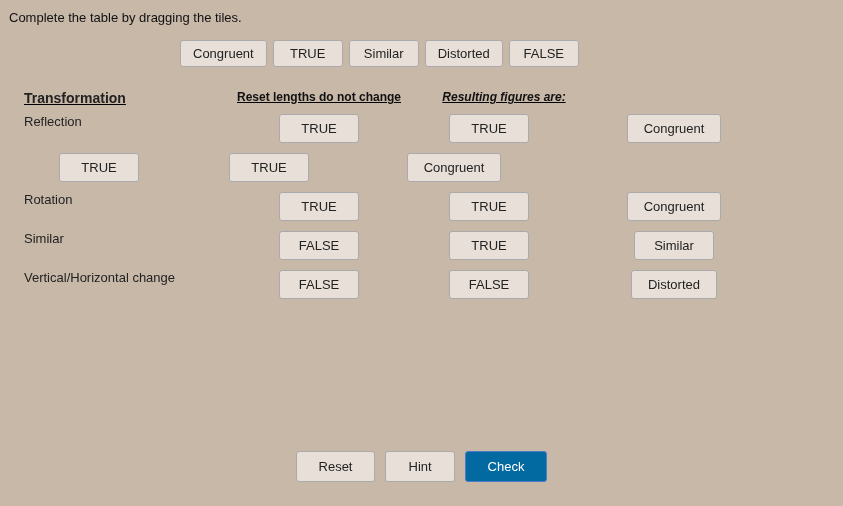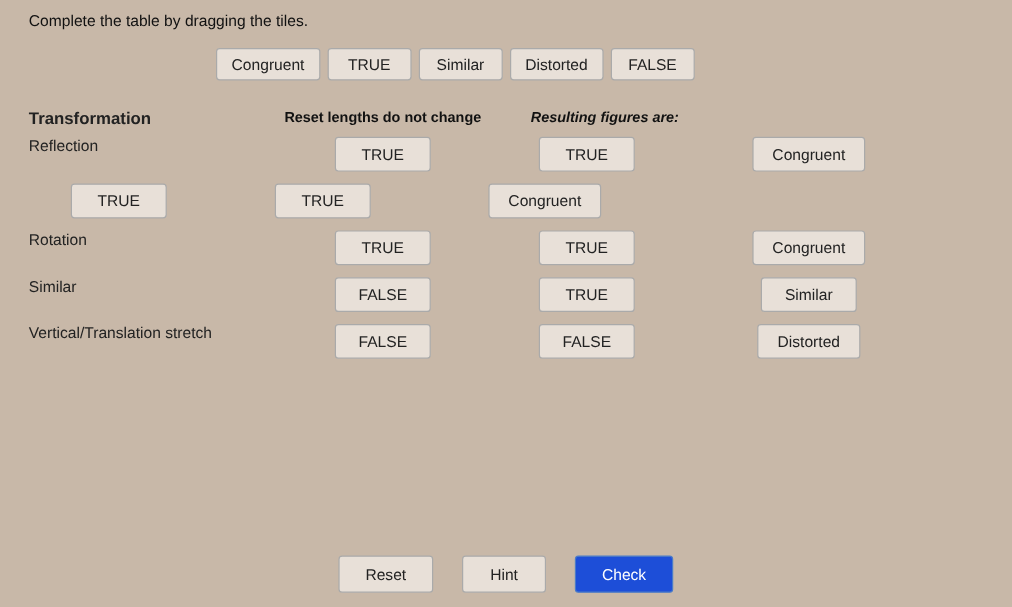--- a/index.html
+++ b/index.html
@@ -7,21 +7,21 @@
       font-family: Arial, sans-serif;
       background: #c8b8a8;
       width: 843px;
       height: 506px;
       overflow: hidden;
       position: relative;
     }
     .instruction {
       position: absolute;
       top: 10px;
-      left: 24px;
+      left: 9px;
       font-size: 13px;
       color: #111;
     }
     .tile-bank {
       position: absolute;
       top: 40px;
       left: 180px;
       display: flex;
       gap: 6px;
       align-items: center;
@@ -76,56 +76,56 @@
       min-width: 80px;
       text-align: center;
     }
     .transformation-header {
       font-size: 14px;
       font-weight: bold;
       color: #222;
     }
     .bottom-buttons {
       position: absolute;
-      bottom: 12px;
+      bottom: 24px;
       left: 50%;
       transform: translateX(-50%);
       display: flex;
-      gap: 24px;
+      gap: 10px;
     }
     .btn {
       background: #e8e0d8;
       border: 1px solid #aaa;
       border-radius: 3px;
       padding: 7px 22px;
       font-size: 13px;
       color: #222;
       cursor: pointer;
     }
     .btn-blue {
-      background: #1d4ed8;
+      background: #0369a1;
       border: 1px solid #4a7bc8;
       color: #fff;
     }
   </style>
 </head>
 <body>
 
 <div class="instruction">Complete the table by dragging the tiles.</div>
 
 <div class="tile-bank">
   <div class="tile">Congruent</div>
   <div class="tile">TRUE</div>
   <div class="tile">Similar</div>
   <div class="tile">Distorted</div>
   <div class="tile">FALSE</div>
 </div>
 
 <div class="table-area">
-  <div style="display:flex; align-items: center; margin-bottom:8px;">
+  <div style="display:flex; align-items: flex-start; margin-bottom:8px;text-decoration:underline;">
     <div class="transformation-header" style="width:220px; padding-left:10px;">Transformation</div>
     <div style="width:170px; font-size:12px; font-weight:bold; color:#111; text-align:center;">Reset lengths do not change</div>
     <div style="width:200px; font-size:12px; font-weight:bold; font-style:italic; color:#111; text-align:center;">Resulting figures are:</div>
   </div>
 
   <div class="table-row">
     <div class="row-label">Reflection</div>
     <div class="cell">
         <div class="cell-tile">TRUE</div>
       </div>
@@ -169,21 +169,21 @@
       </div>
     <div class="cell">
         <div class="cell-tile">TRUE</div>
       </div>
     <div class="cell-last">
         <div class="cell-tile">Similar</div>
       </div>
   </div>
 
   <div class="table-row">
-    <div class="row-label">Vertical/Translation stretch</div>
+    <div class="row-label">Vertical/Horizontal change</div>
     <div class="cell">
         <div class="cell-tile">FALSE</div>
       </div>
     <div class="cell">
         <div class="cell-tile">FALSE</div>
       </div>
     <div class="cell-last">
         <div class="cell-tile">Distorted</div>
       </div>
   </div>

